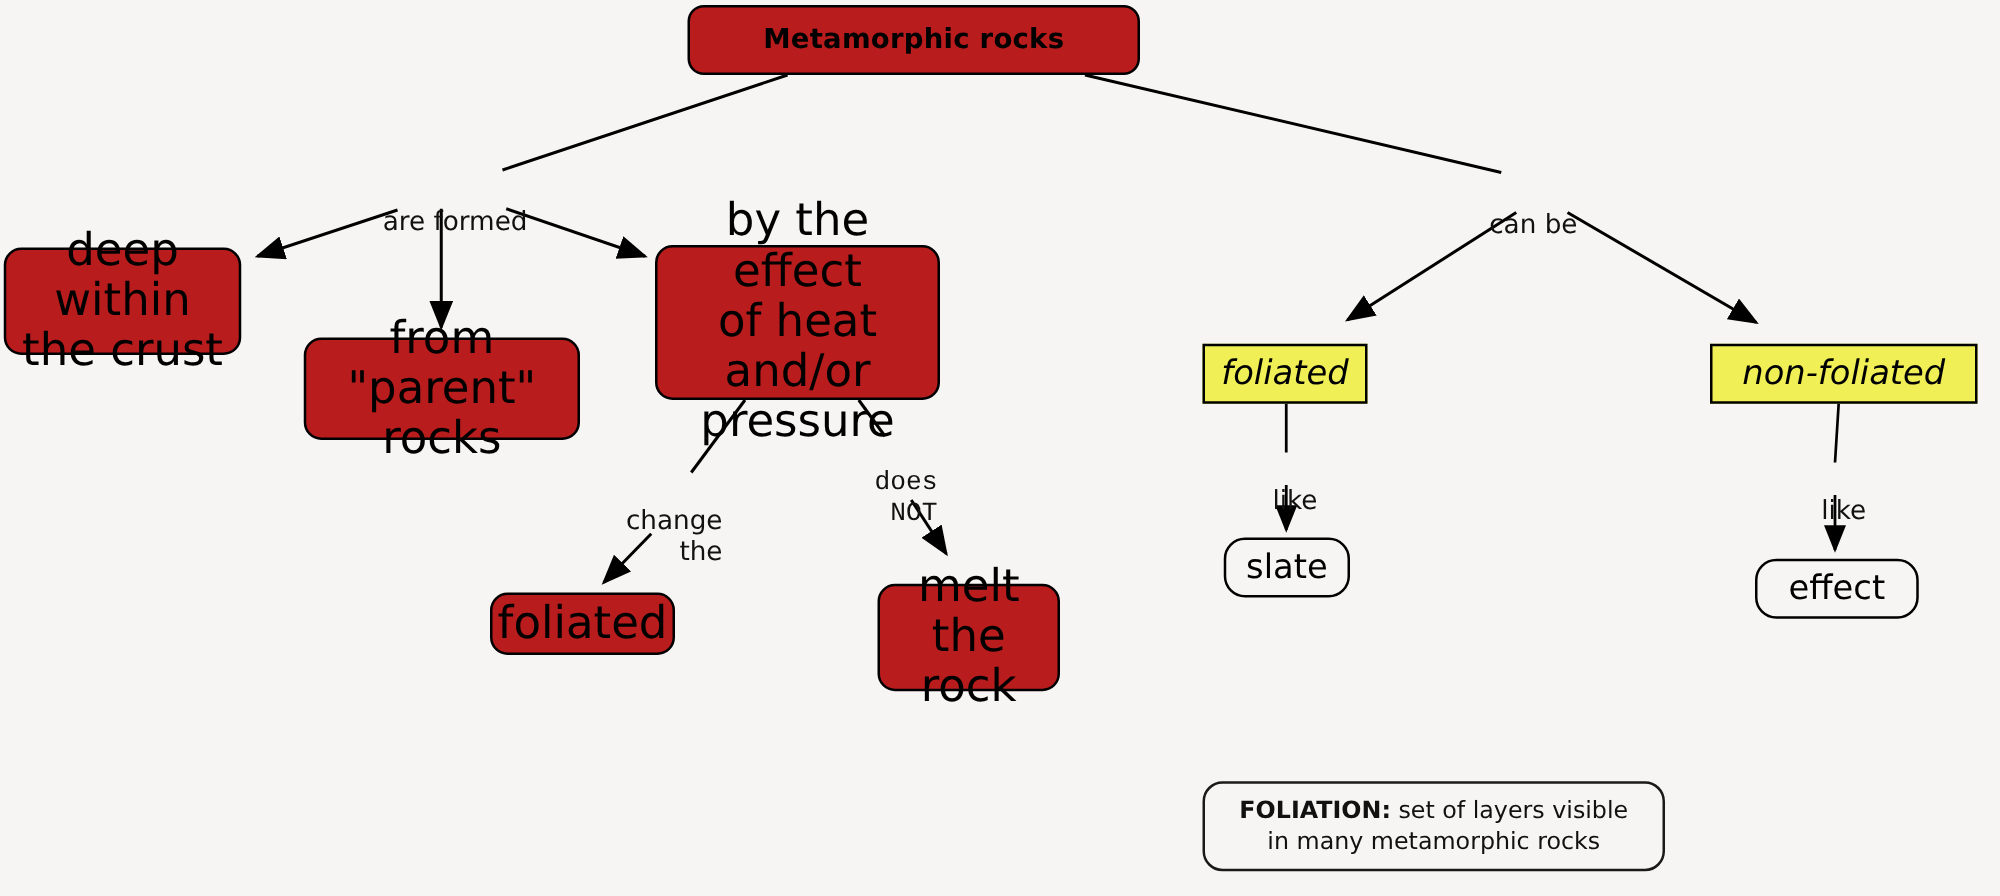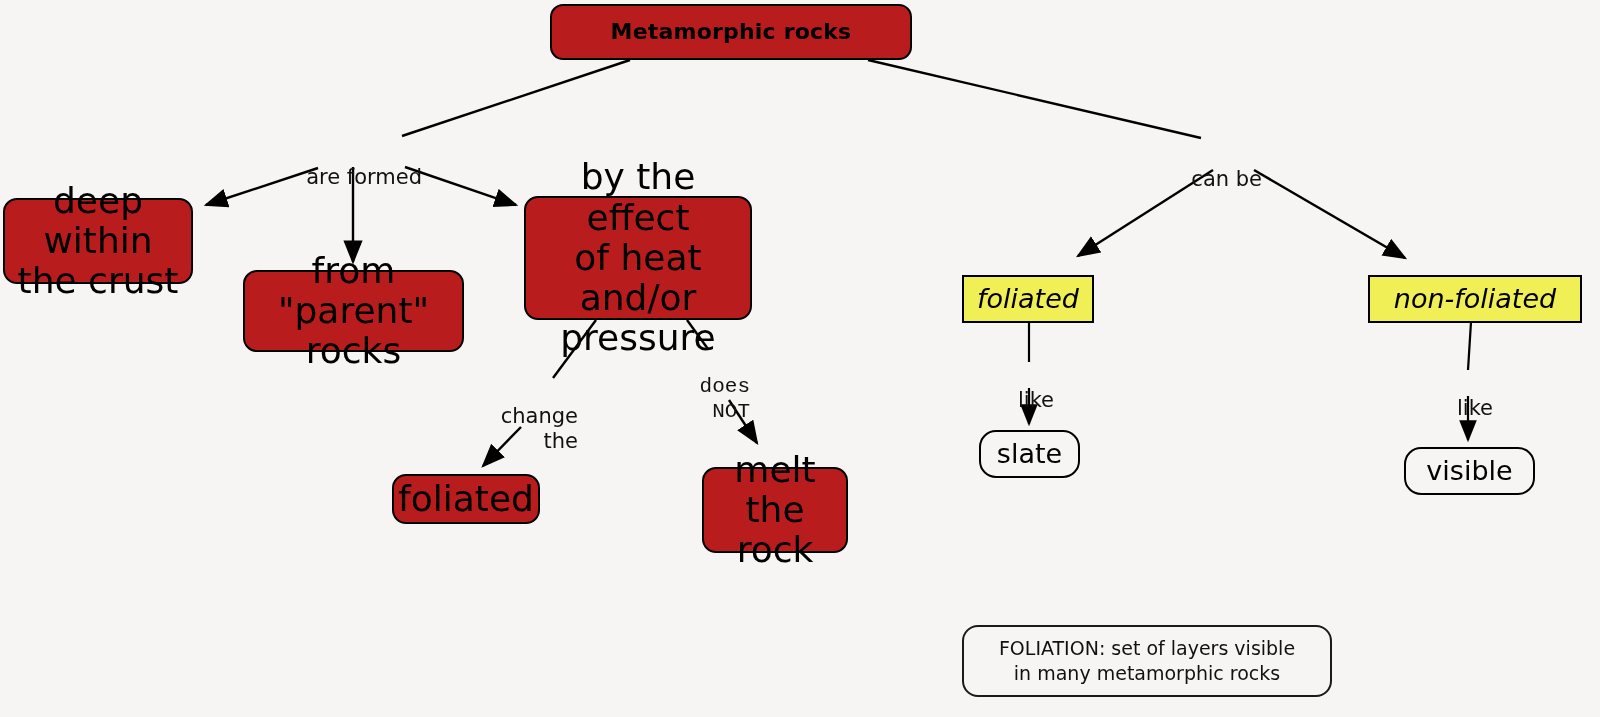--- a/index.html
+++ b/index.html
@@ -72,21 +72,21 @@
     display: flex;
     align-items: center;
     justify-content: center;
     text-align: center;
     font-size: 19px;
     line-height: 1.3;
     color: #111;
     padding: 4px 10px;
     z-index: 3;
   }
-  .legend b { font-weight: normal; }
+  .legend b { font-weight: bold; }
   .edge-label {
     position: absolute;
     color: #111;
     font-size: 21px;
     line-height: 1.18;
     text-align: right;
     white-space: pre-line;
     background: transparent;
     z-index: 4;
   }
@@ -165,21 +165,21 @@
 
   <div class="node yellow" style="left:1368px; top:275px; width:214px; height:48px;">
     <span>non-foliated</span>
   </div>
 
   <div class="node plain" style="left:979px; top:430px; width:101px; height:48px;">
     <span>slate</span>
   </div>
 
   <div class="node plain" style="left:1404px; top:447px; width:131px; height:48px;">
-    <span>visible</span>
+    <span>effect</span>
   </div>
 
   <div class="edge-label" style="left:286px; top:140px; width:136px;">
     <span>are formed</span>
   </div>
 
   <div class="edge-label" style="left:1174px; top:142px; width:88px;">
     <span>can be</span>
   </div>
 

